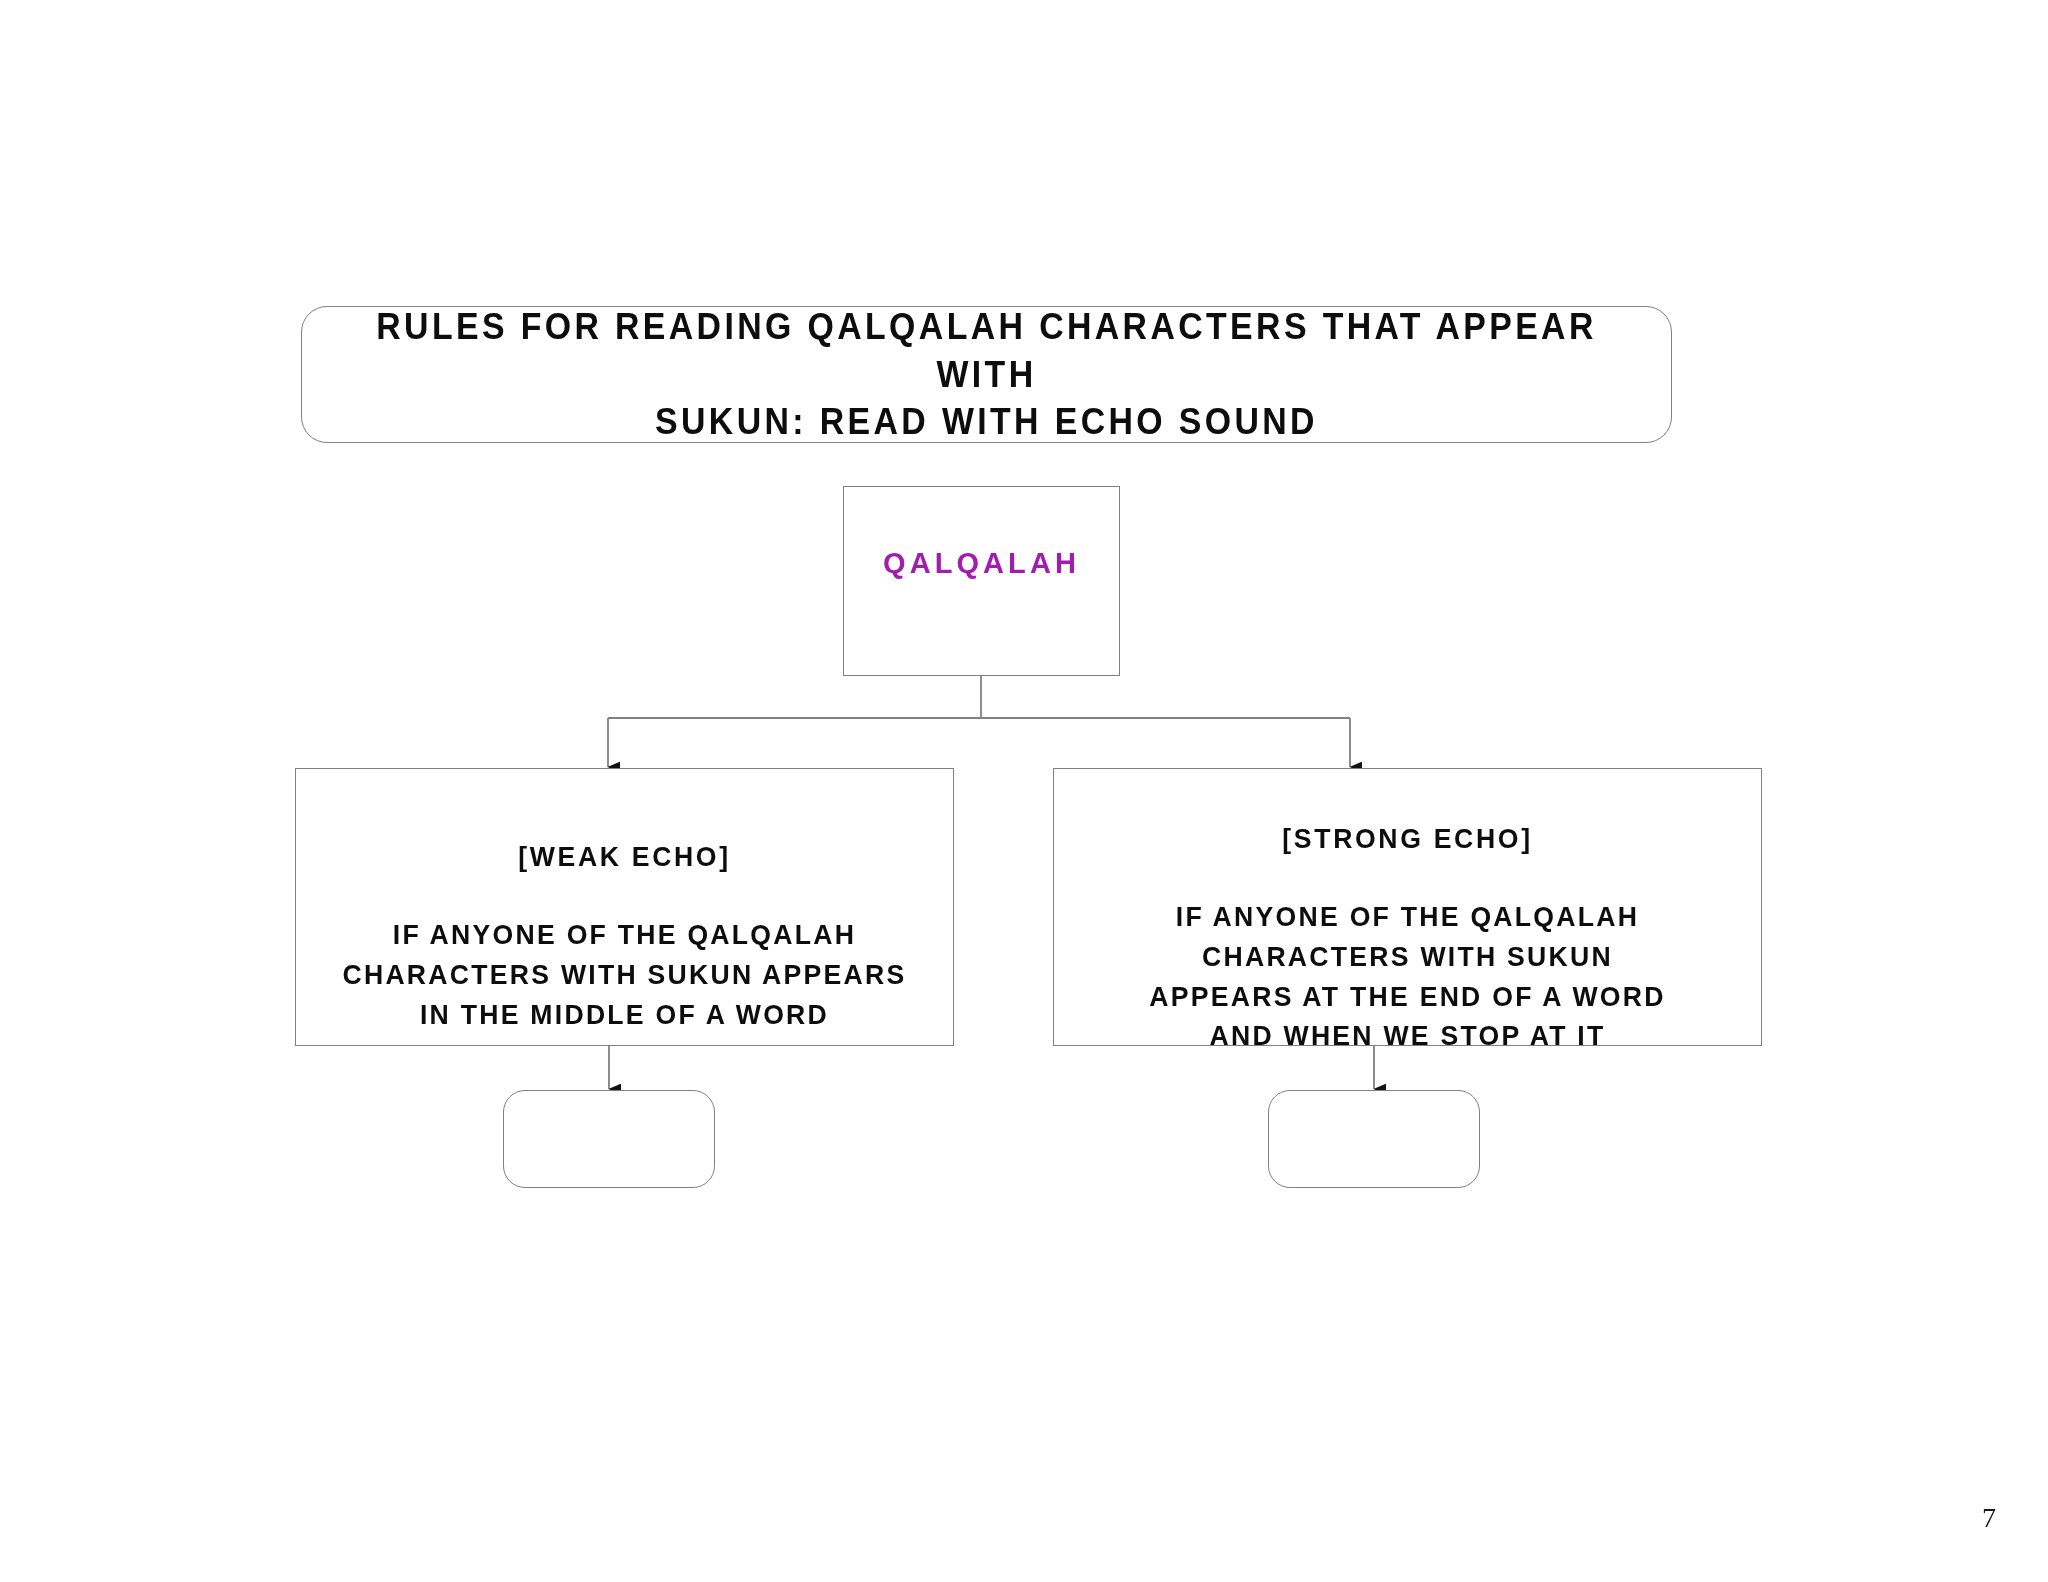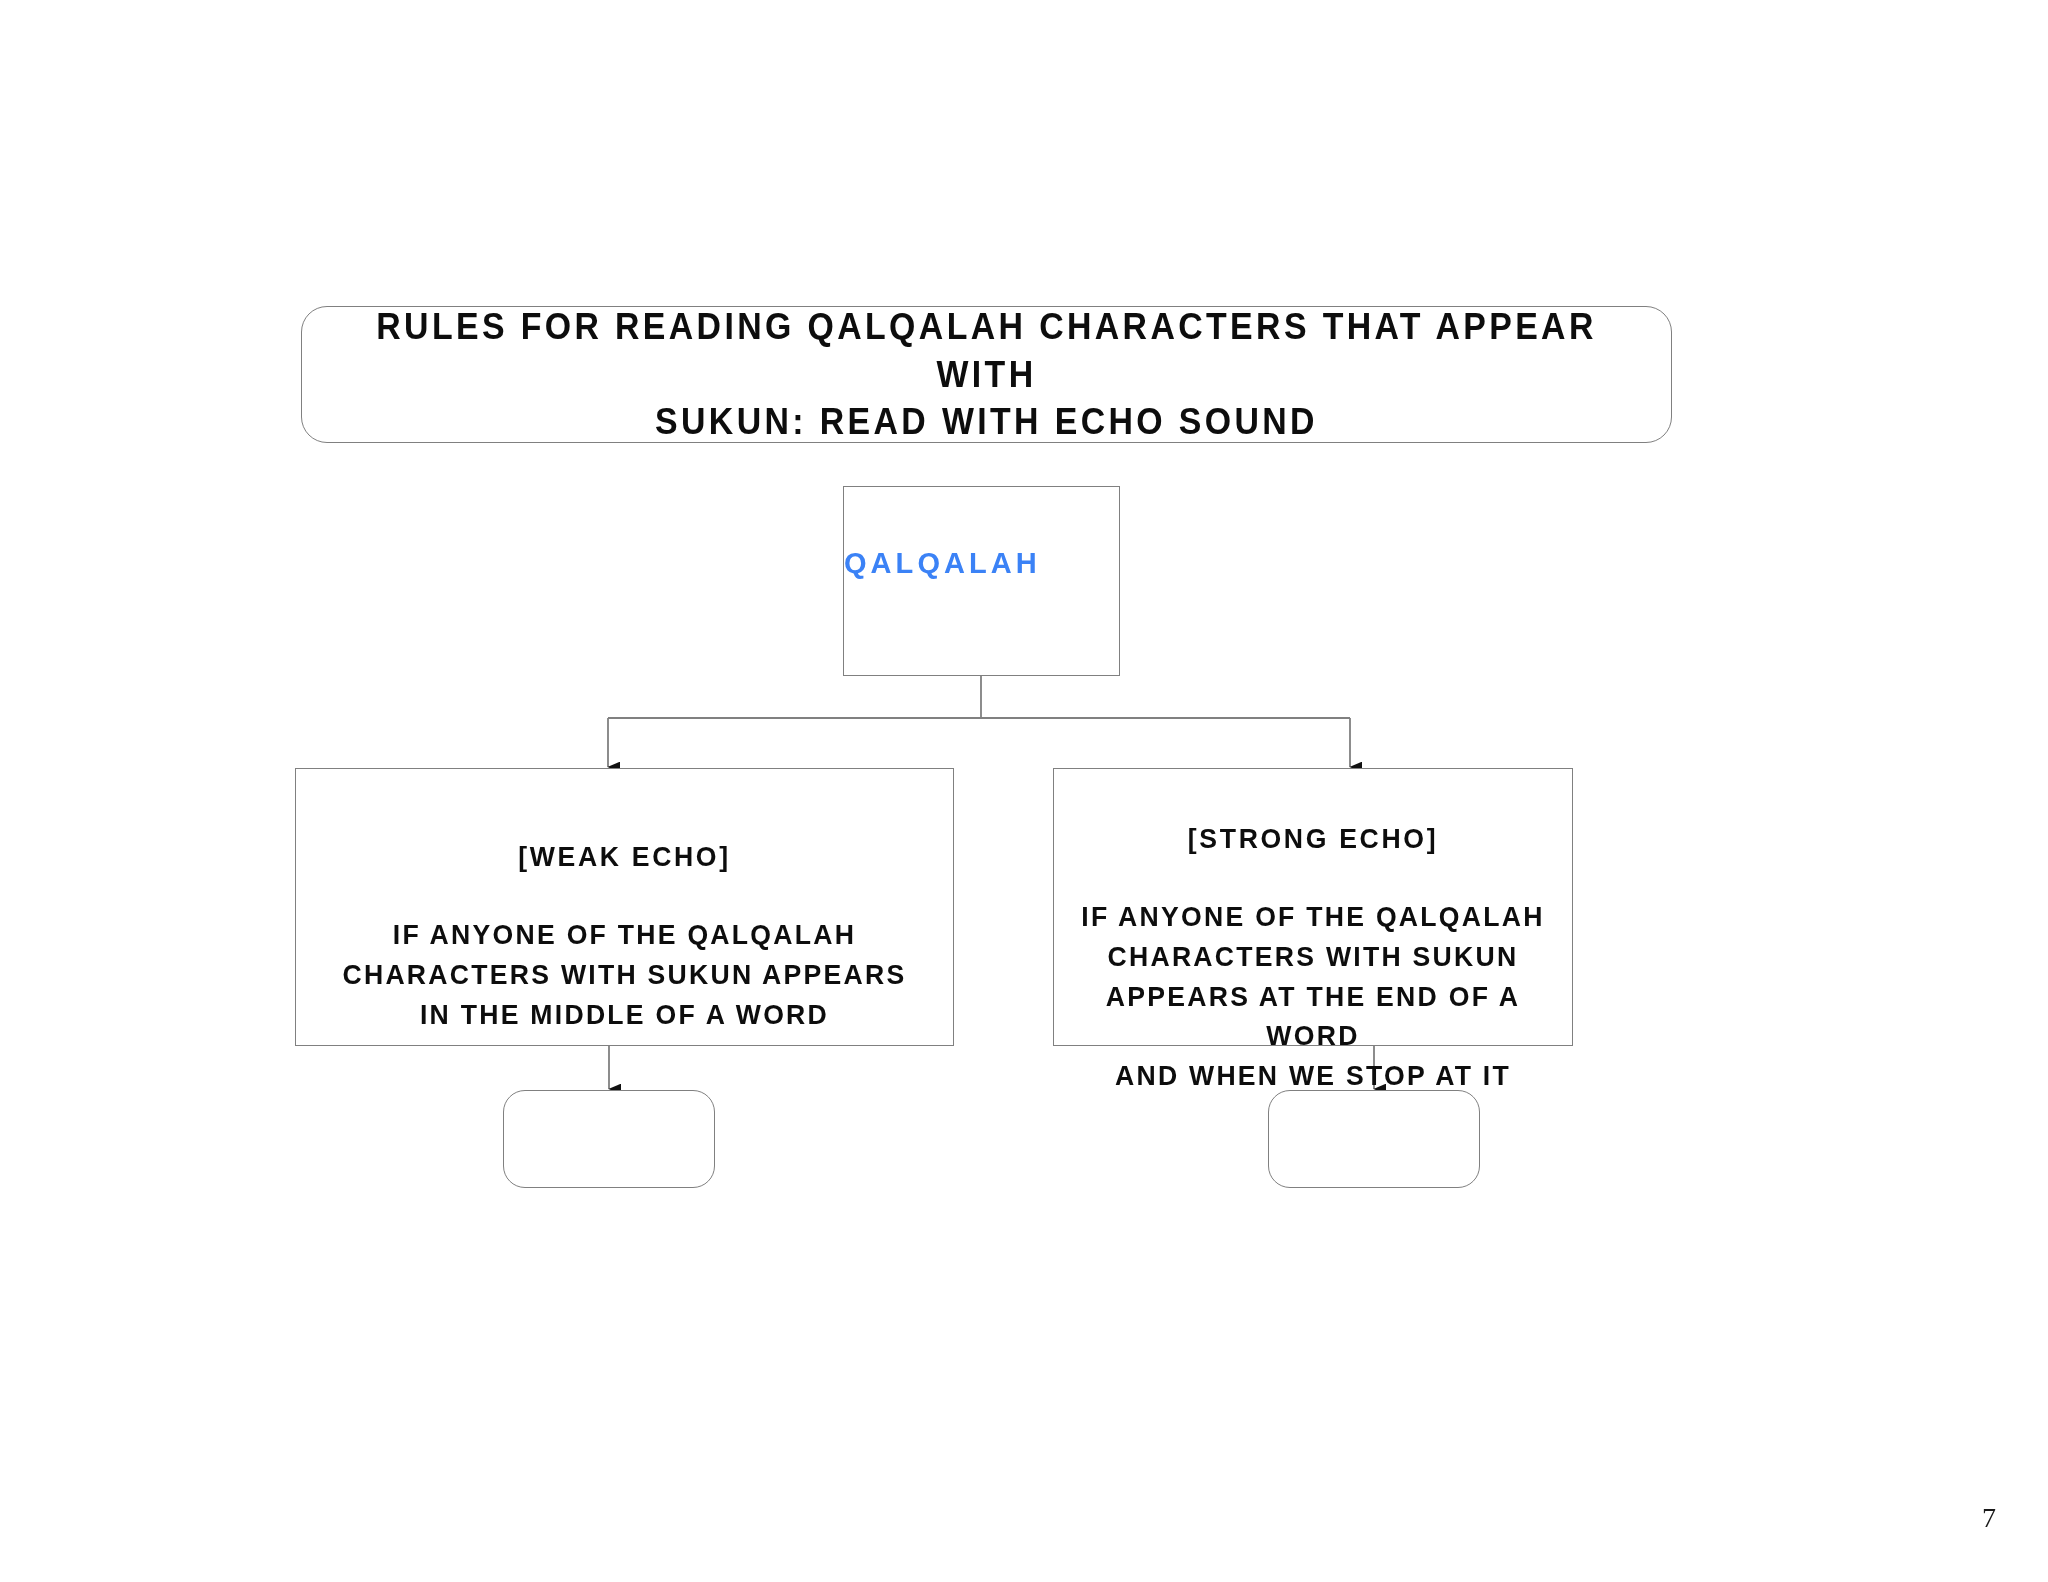--- a/index.html
+++ b/index.html
@@ -68,33 +68,33 @@
     box-sizing: border-box;
   }
   #root-label {
     position: absolute;
     left: 0;
     right: 0;
     top: 60px;
     font-size: 29px;
     font-weight: bold;
     letter-spacing: 0.14em;
-    text-align: left;
-    color: #3b82f6;
+    text-align: center;
+    color: #a21caf;
   }
 
   
   .child-box {
     position: absolute;
     border: 1.6px solid #808080;
     background: #ffffff;
     box-sizing: border-box;
   }
   #child-left-box  { left: 295px;  top: 768px; width: 659px; height: 278px; }
-  #child-right-box { left: 1053px; top: 768px; width: 520px; height: 278px; }
+  #child-right-box { left: 1053px; top: 768px; width: 709px; height: 278px; }
 
   .child-heading {
     position: absolute;
     left: 0; right: 0;
     font-size: 28px;
     font-weight: bold;
     letter-spacing: 0.10em;
     text-align: center;
     color: #0d0d0d;
     transform: scaleX(0.95);

